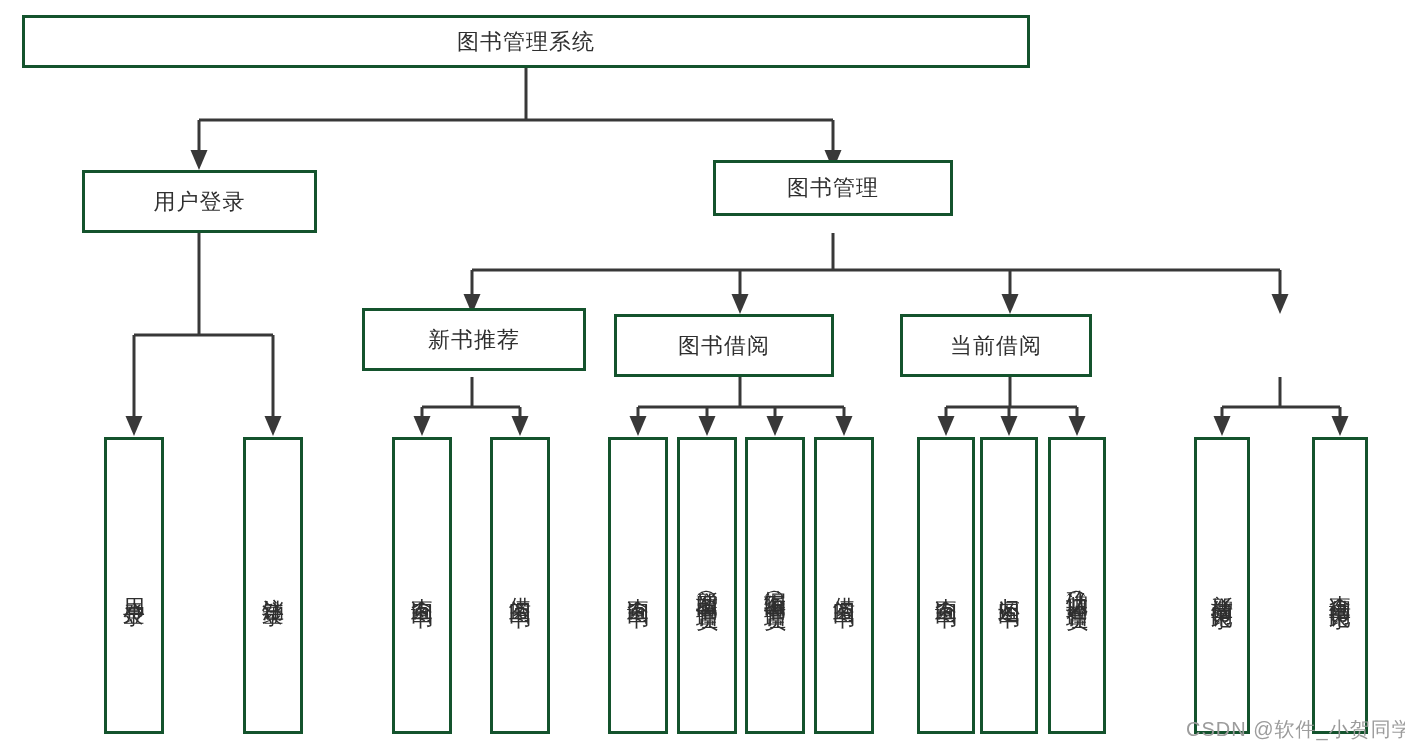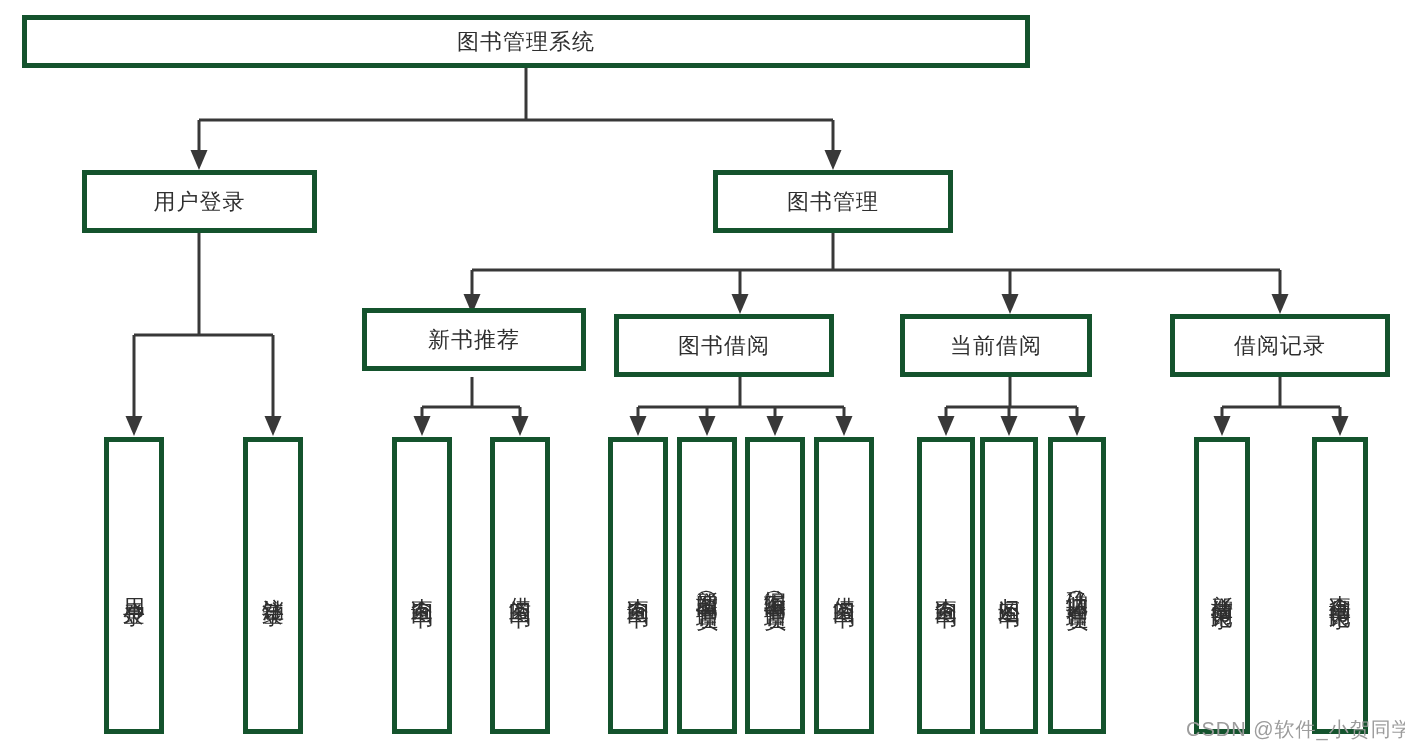--- a/index.html
+++ b/index.html
@@ -7,21 +7,21 @@
     position:relative;
     width:1405px; height:747px;
     background:#ffffff;
     font-family:"Liberation Sans","DejaVu Sans",sans-serif;
     overflow:hidden;
   }
   .connectors { position:absolute; left:0; top:0; z-index:1; }
   .node {
     position:absolute;
     box-sizing:border-box;
-    border:5px solid #14532d;
+    border:3px solid #14532d;
     background:#ffffff;
     display:flex;
     align-items:center;
     justify-content:center;
     color:#2f2f2f;
     font-size:22px;
     z-index:2;
   }
   .node.h span { letter-spacing:1px; white-space:nowrap; }
   .node.v span {
@@ -114,35 +114,32 @@
     </g>
   </svg>
 
   <div class="node h" style="left:22px; top:15px; width:1008px; height:53px">
     <span>图书管理系统</span>
   </div>
 
   <div class="node h" style="left:82px; top:170px; width:235px; height:63px">
     <span>用户登录</span>
   </div>
-  <div class="node h" style="left:713px; top:170px; width:240px; height:63px">
+  <div class="node h" style="left:713px; top:160px; width:240px; height:56px">
     <span>图书管理</span>
   </div>
 
   <div class="node h" style="left:362px; top:308px; width:224px; height:63px">
     <span>新书推荐</span>
   </div>
   <div class="node h" style="left:614px; top:314px; width:220px; height:63px">
     <span>图书借阅</span>
   </div>
   <div class="node h" style="left:900px; top:314px; width:192px; height:63px">
     <span>当前借阅</span>
-  </div>
-  <div class="node h" style="left:1170px; top:314px; width:220px; height:63px">
-    <span>借阅记录</span>
   </div>
 
   <div class="node v" style="left:104px; top:437px; width:60px; height:297px">
     <span>用户登录</span>
   </div>
   <div class="node v" style="left:243px; top:437px; width:60px; height:297px">
     <span>注销登录</span>
   </div>
 
   <div class="node v" style="left:392px; top:437px; width:60px; height:297px">

